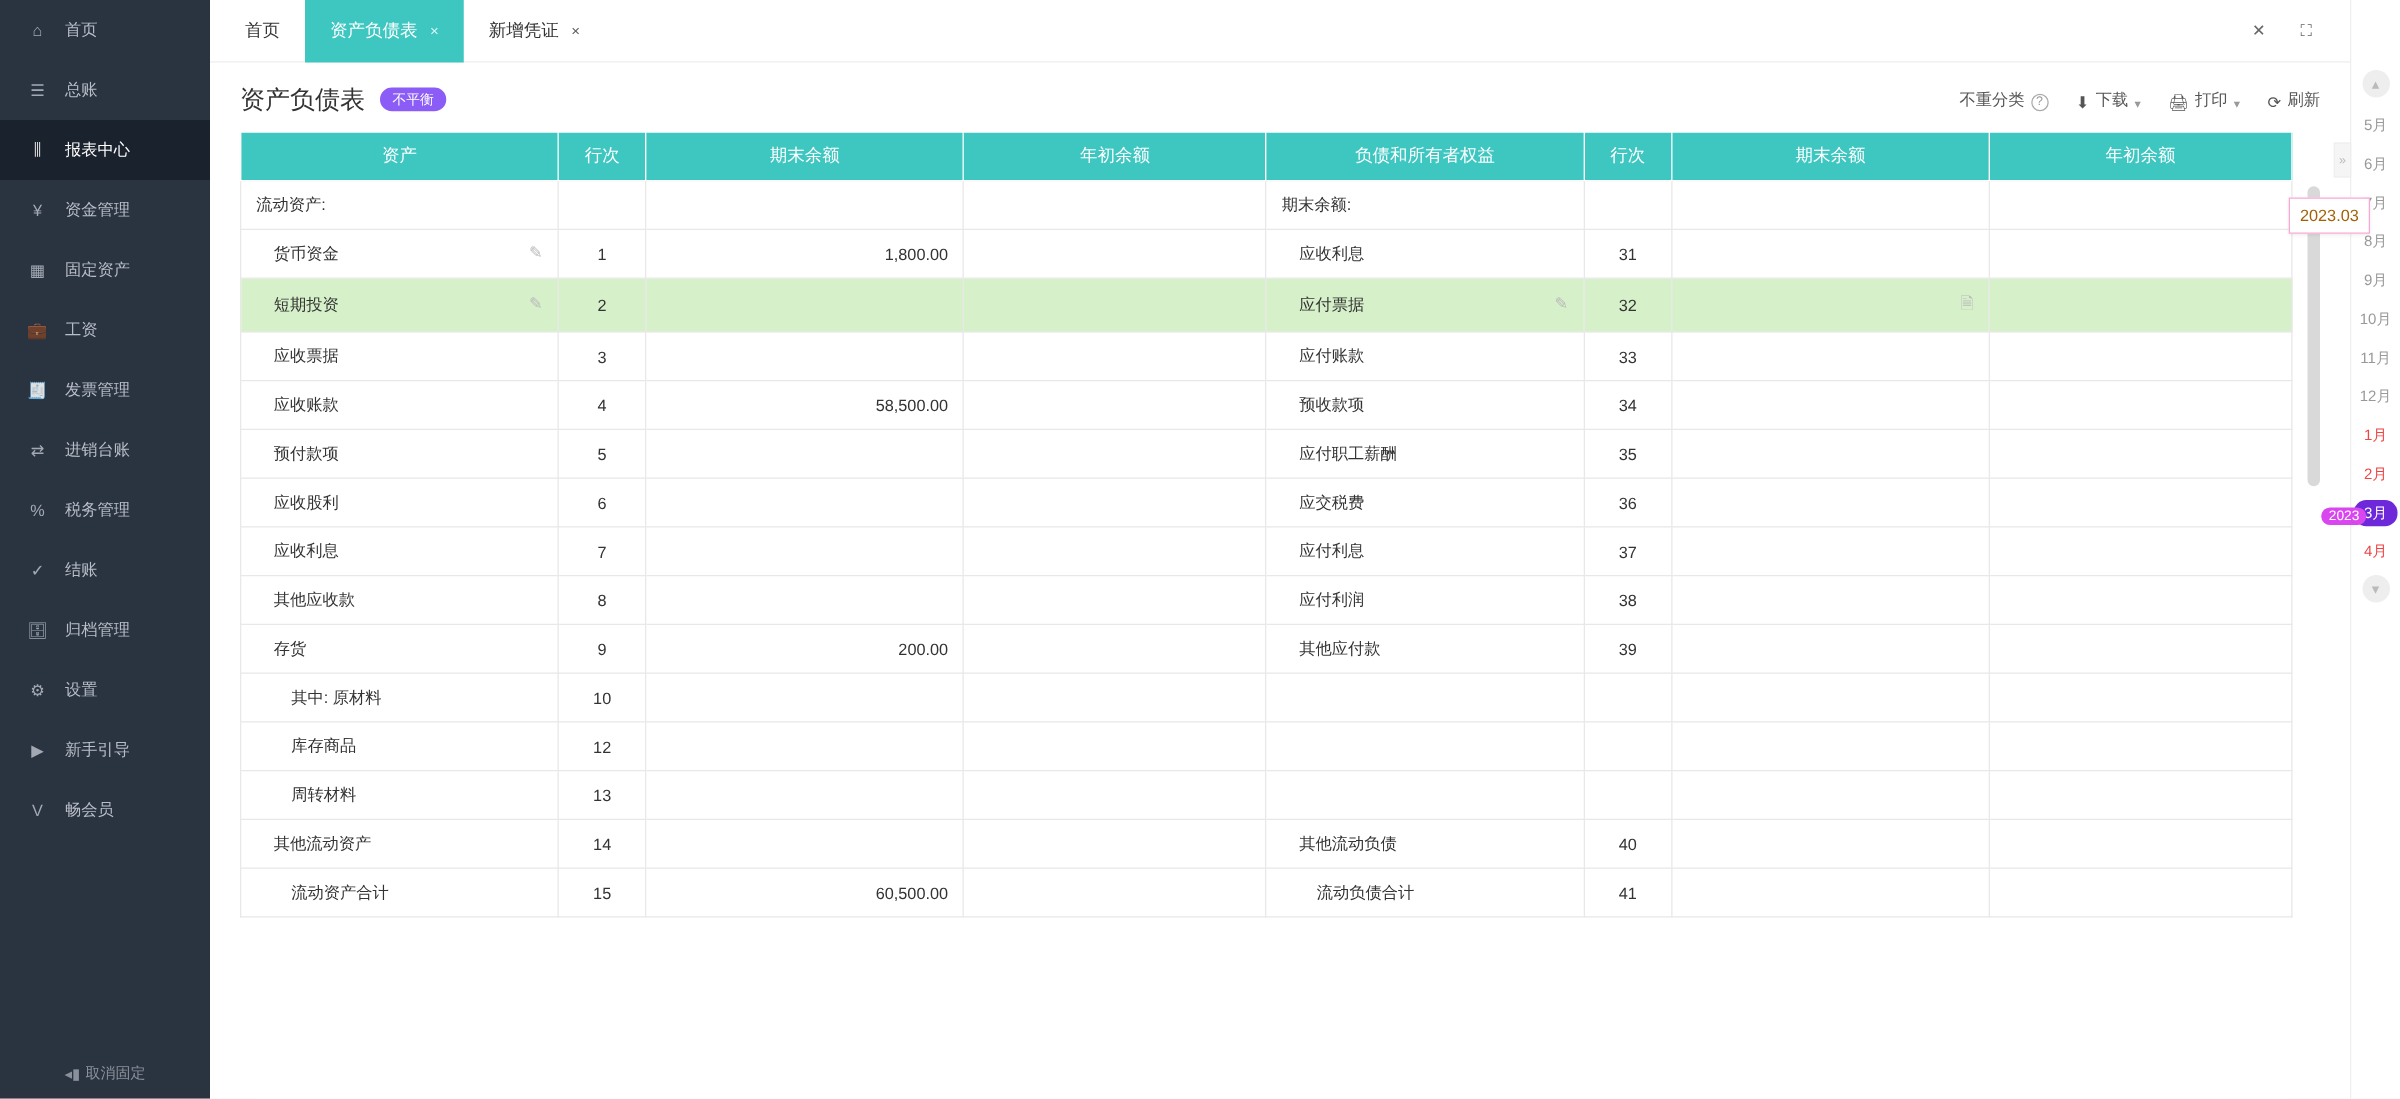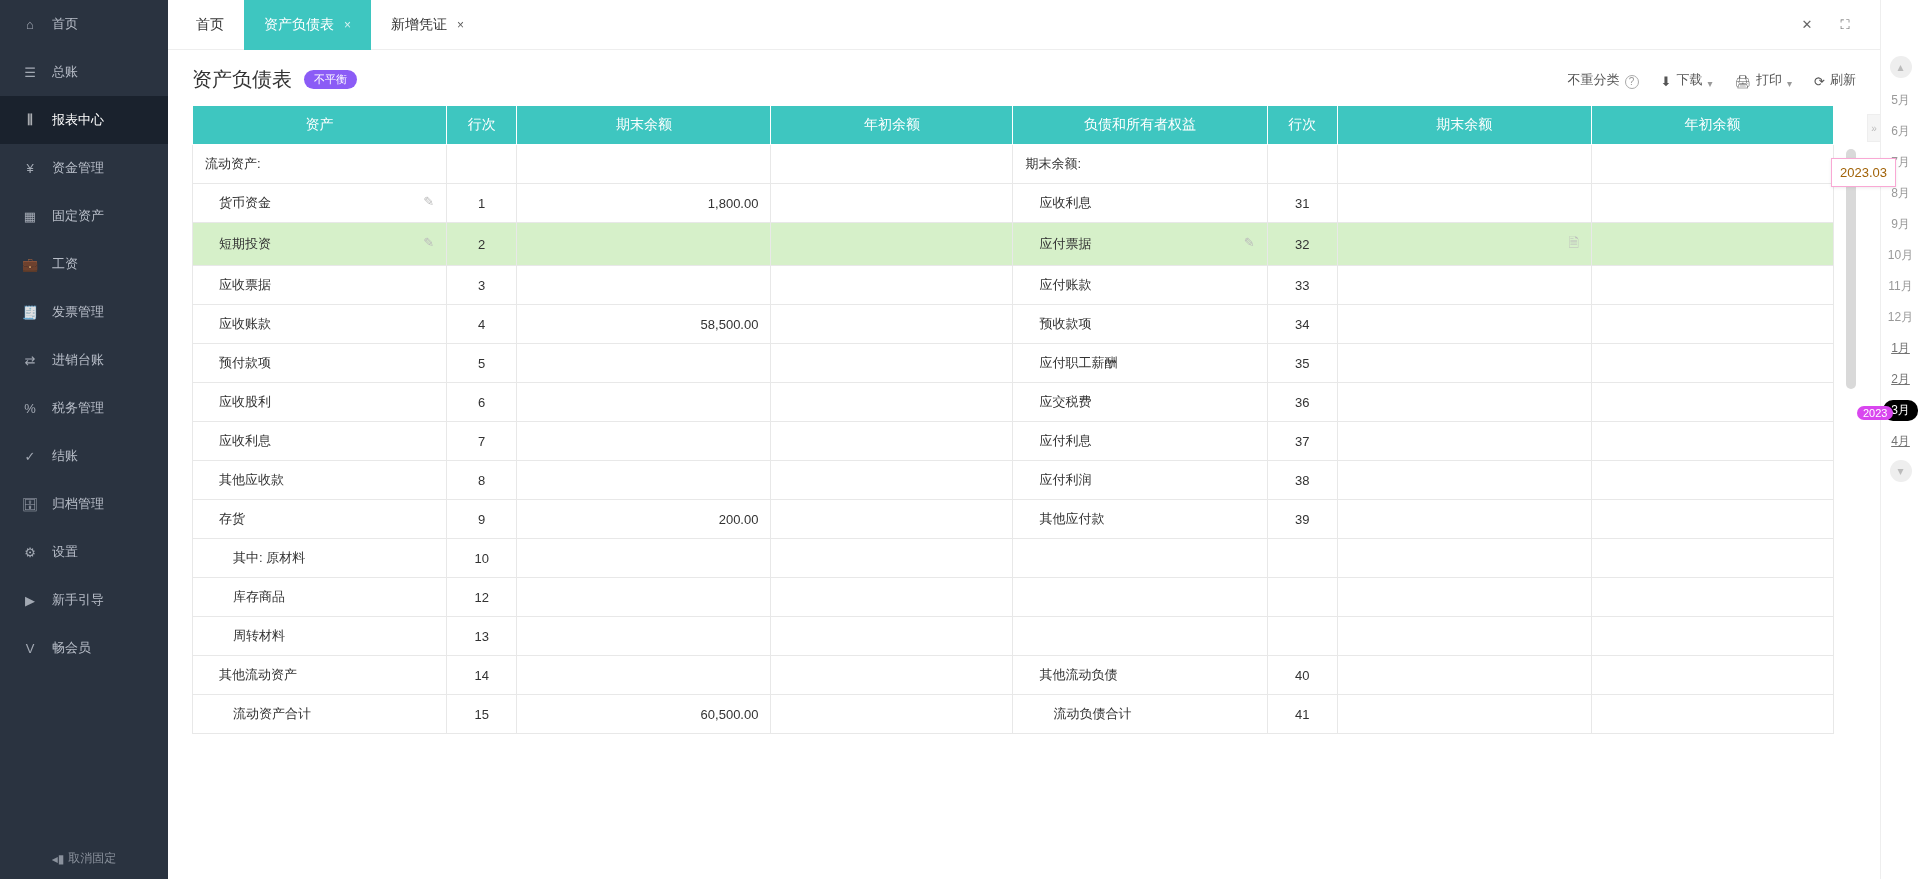--- a/index.html
+++ b/index.html
@@ -50,22 +50,22 @@
 .doc-icon{color:#bbb;}
 .scroll-indicator{position:absolute;right:24px;top:44px;width:10px;height:240px;background:#d9d9d9;border-radius:5px;}
 
 
 .period-sidebar { width: 40px; background: #fff; border-left: 1px solid #eee; display: flex; flex-direction: column; align-items: center; padding-top: 8px; position: relative; }
 .period-current { position: absolute; top: 114px; left: -50px; background: #fff; border: 1px solid #f9a8d4; padding: 6px 8px; font-size: 13px; color: #a16207; box-shadow: 0 1px 3px rgba(0,0,0,0.08); margin-top: 44px; }
 .period-expand { position:absolute; top:114px; left:-14px; height:28px; width:14px; background:#f5f5f5; border:1px solid #eee; display:flex;align-items:center;justify-content:center;color:#bbb;font-size:10px;cursor:pointer;}
 .period-nav-btn{width:22px;height:22px;border-radius:50%;background:#eee;color:#bbb;display:flex;align-items:center;justify-content:center;font-size:12px;margin:8px 0;cursor:pointer;}
 .period-list{display:flex;flex-direction:column;gap:10px;align-items:center;font-size:12px;color:#999;margin-top:4px;}
 .period-item{cursor:pointer;padding:2px 4px;}
-.period-item.dark{color:#737373;text-decoration:underline;}
-.period-item.selected{background:#000000;color:#fff;border-radius:10px;padding:2px 8px;}
+.period-item.dark{color:#ef4444;}
+.period-item.selected{background:#6d28d9;color:#fff;border-radius:10px;padding:2px 8px;}
 .year-badge{background:#d946ef;color:#fff;border-radius:10px;font-size:11px;padding:1px 6px;position:absolute;left:-24px;top:406px;}
 </style>
 </head>
 <body>
 
 <div class="app">
 
   <div class="sidebar">
     <div id="sidebar-items">
         <div class="sidebar-item">

